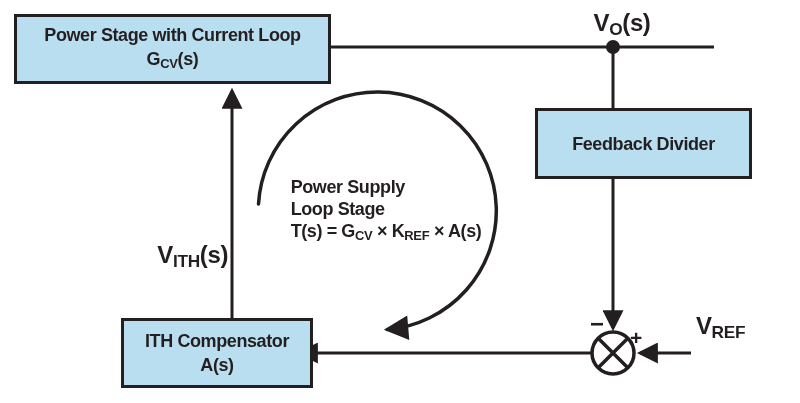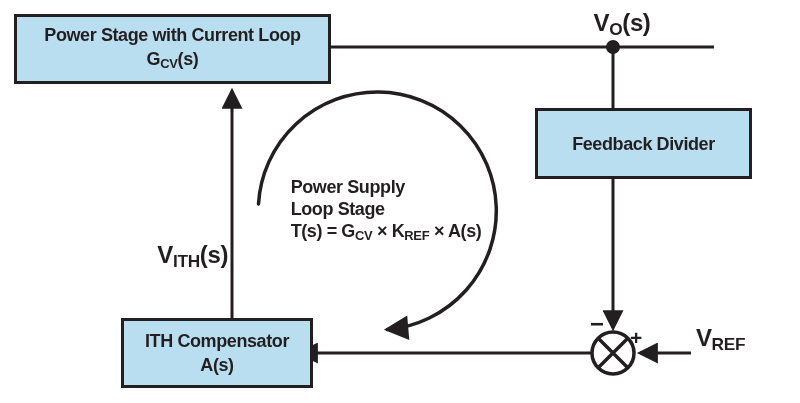--- a/index.html
+++ b/index.html
@@ -49,21 +49,21 @@
     line-height:22px;
     letter-spacing:-0.4px;
     white-space:nowrap;
   }
   .sign { position:absolute; font-weight:bold; }
   .minus { left:590px; top:310px; font-size:24px; }
   .plus  { left:630px; top:326px; font-size:21px; }
   .vo   { left:586px; top:11px;  width:72px; text-align:center; }
   .vfb  { left:621px; top:234px; }
   .vith { left:150px; top:196px; width:78px; text-align:right;margin-top:47px; }
-  .vref { left:696px; top:326px; }
+  .vref { left:696px; top:314px; }
 </style>
 </head>
 <body>
 
 <div class="canvas">
 
   <svg class="wires" viewBox="0 0 800 403" xmlns="http://www.w3.org/2000/svg">
     <defs>
       <marker id="arrow" viewBox="0 0 10 10" refX="8.5" refY="5" markerWidth="8.5" markerHeight="7" orient="auto-start-reverse">
         <path d="M0,0 L10,5 L0,10 Z" fill="#231f20"></path>

